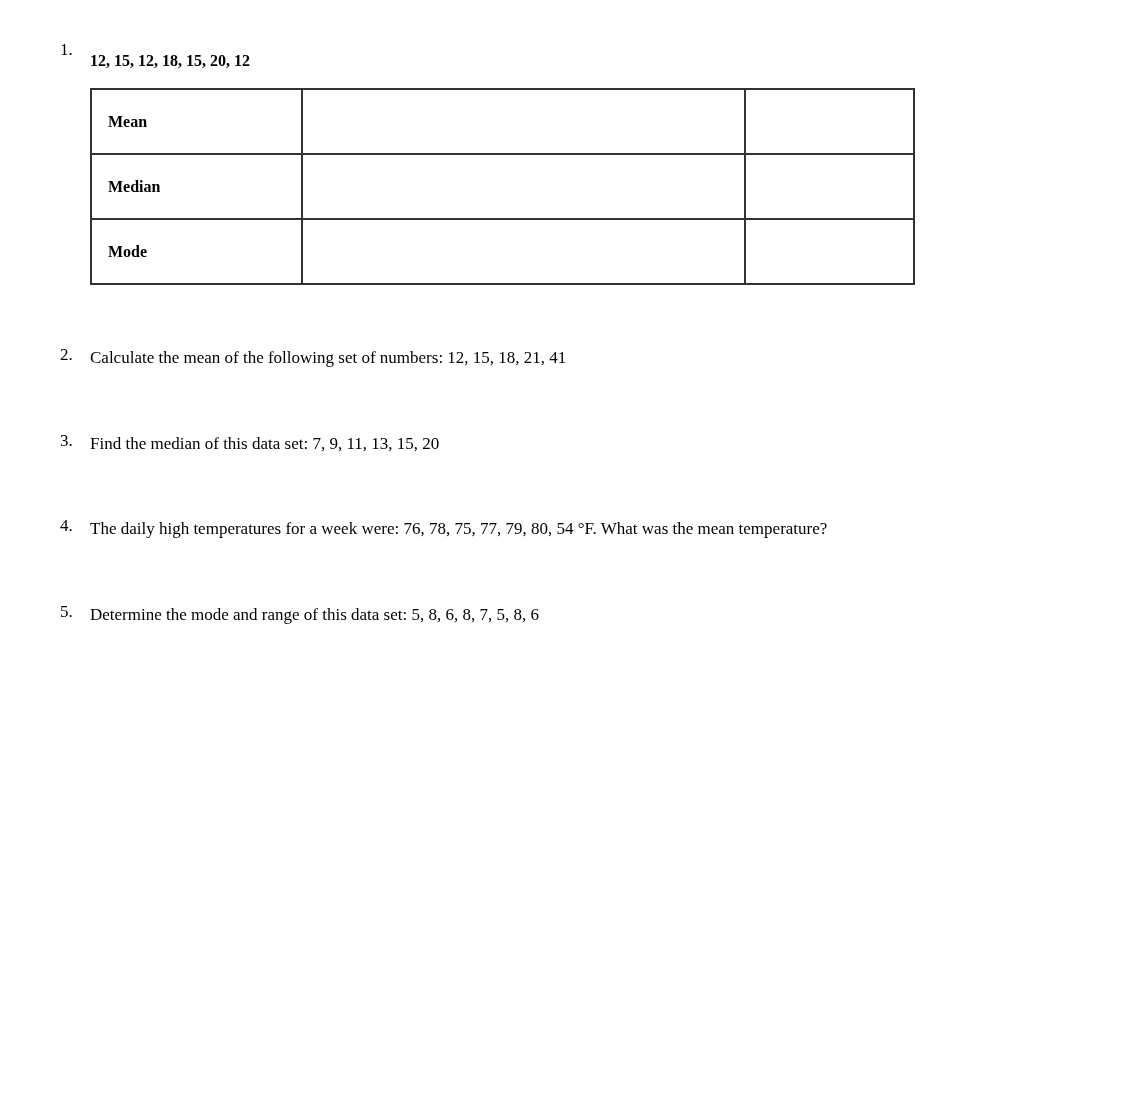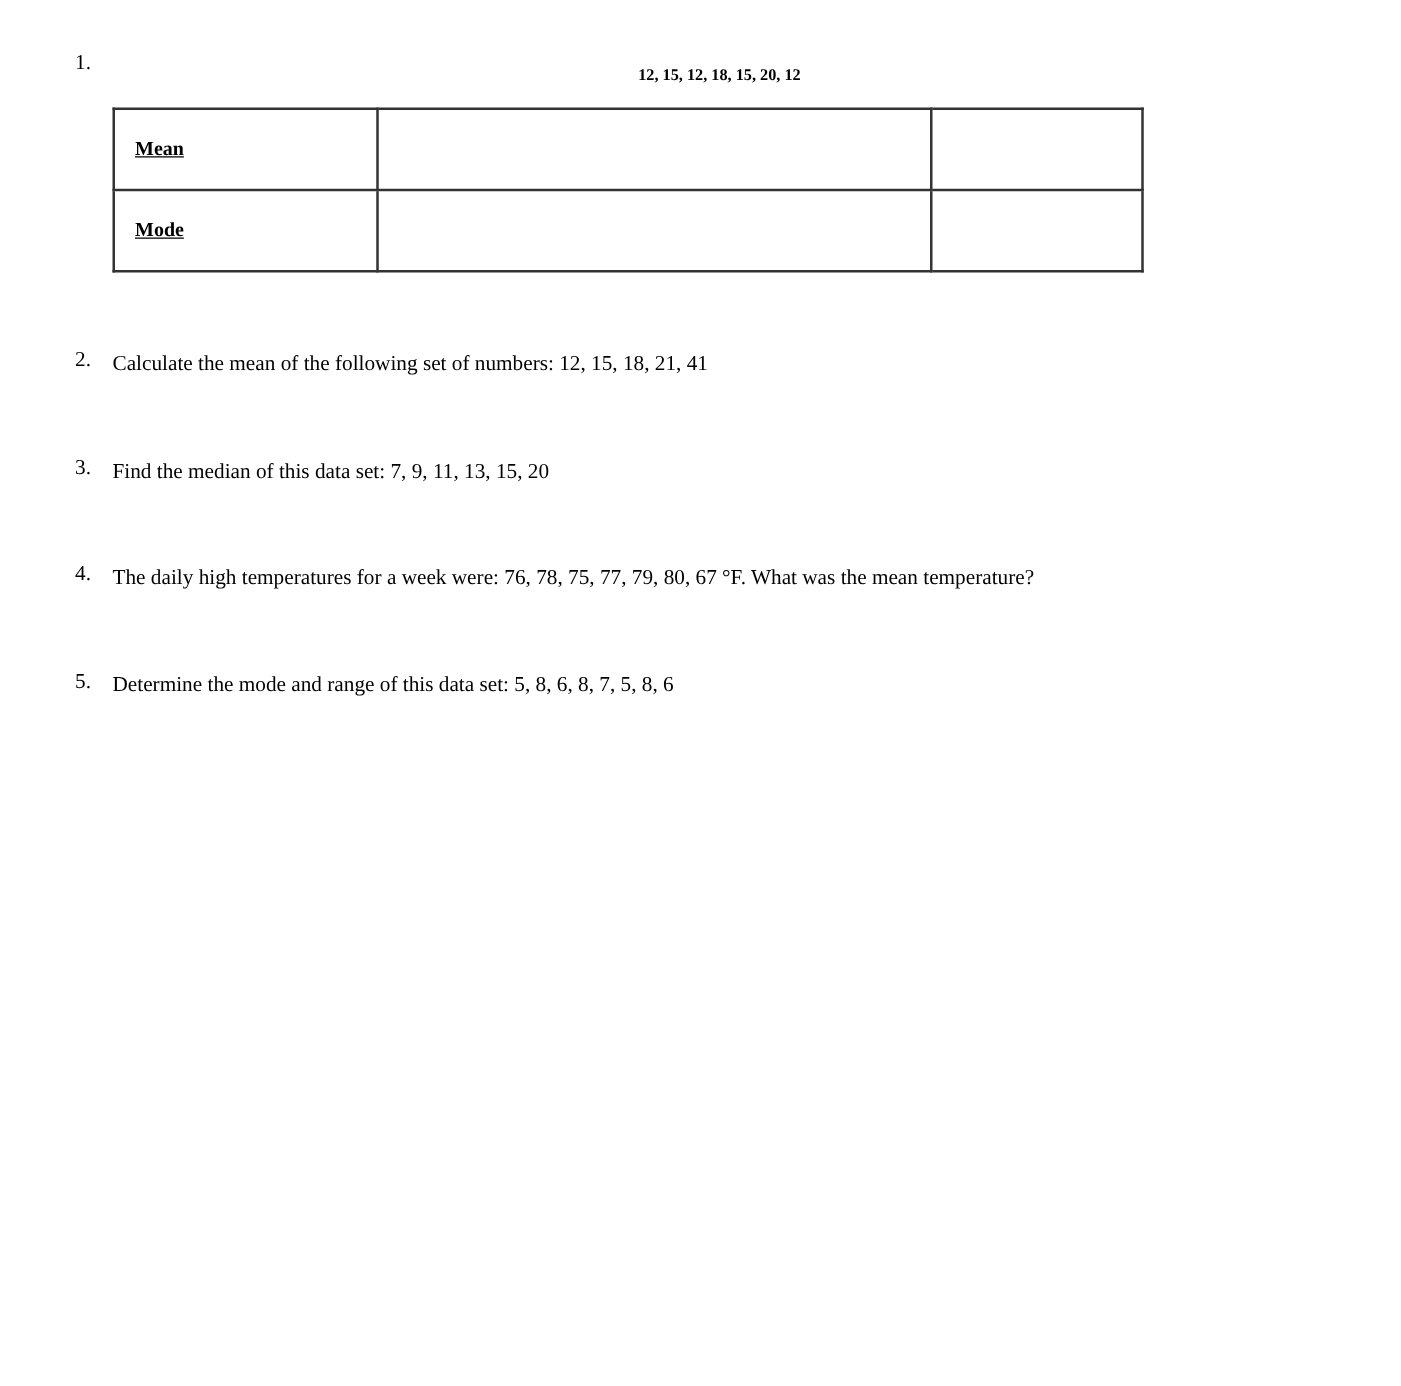--- a/index.html
+++ b/index.html
@@ -32,31 +32,30 @@
     .question-content {
       flex: 1;
     }
 
     .question-text {
       font-size: 17px;
       line-height: 1.5;
     }
 
     .number-set {
-      text-align: center;
+      text-align: left;
       font-weight: bold;
-      font-size: 13px;
+      font-size: 16px;
       margin: 12px 0 18px 0;
     }
 
     .stats-table {
       border-collapse: collapse;
       width: 85%;
       margin-top: 10px;
-      text-decoration: underline;
     }
 
     .stats-table td {
       border: 2px solid #333333;
       padding: 12px 16px;
       height: 65px;
       vertical-align: middle;
     }
 
     .stats-table td:first-child {
@@ -85,20 +84,25 @@
   <div class="question-content">
     <div class="number-set">12, 15, 12, 18, 15, 20, 12</div>
     <table class="stats-table">
       <tbody>
         <tr>
           <td>Mean</td>
           <td></td>
           <td></td>
         </tr>
         <tr>
+          <td>Median</td>
+          <td></td>
+          <td></td>
+        </tr>
+        <tr>
           <td>Mode</td>
           <td></td>
           <td></td>
         </tr>
       </tbody>
     </table>
   </div>
 </div>
 
 <div class="question">
@@ -111,21 +115,21 @@
 <div class="question">
   <span class="question-number">3.</span>
   <div class="question-content">
     <span class="question-text">Find the median of this data set: 7, 9, 11, 13, 15, 20</span>
   </div>
 </div>
 
 <div class="question question-4">
   <span class="question-number">4.</span>
   <div class="question-content">
-    <span class="question-text">The daily high temperatures for a week were: 76, 78, 75, 77, 79, 80, 67 °F. What was the mean temperature?</span>
+    <span class="question-text">The daily high temperatures for a week were: 76, 78, 75, 77, 79, 80, 54 °F. What was the mean temperature?</span>
   </div>
 </div>
 
 <div class="question">
   <span class="question-number">5.</span>
   <div class="question-content">
     <span class="question-text">Determine the mode and range of this data set: 5, 8, 6, 8, 7, 5, 8, 6</span>
   </div>
 </div>
 

